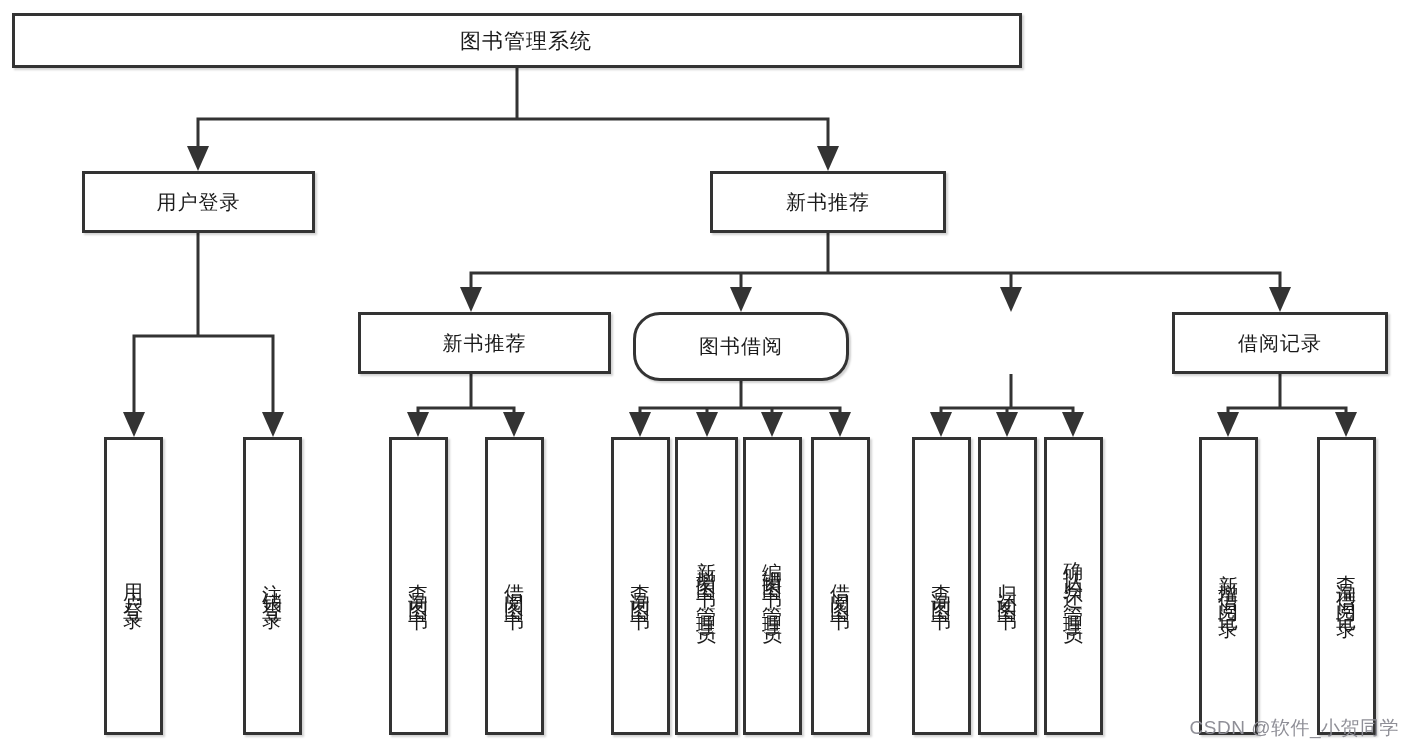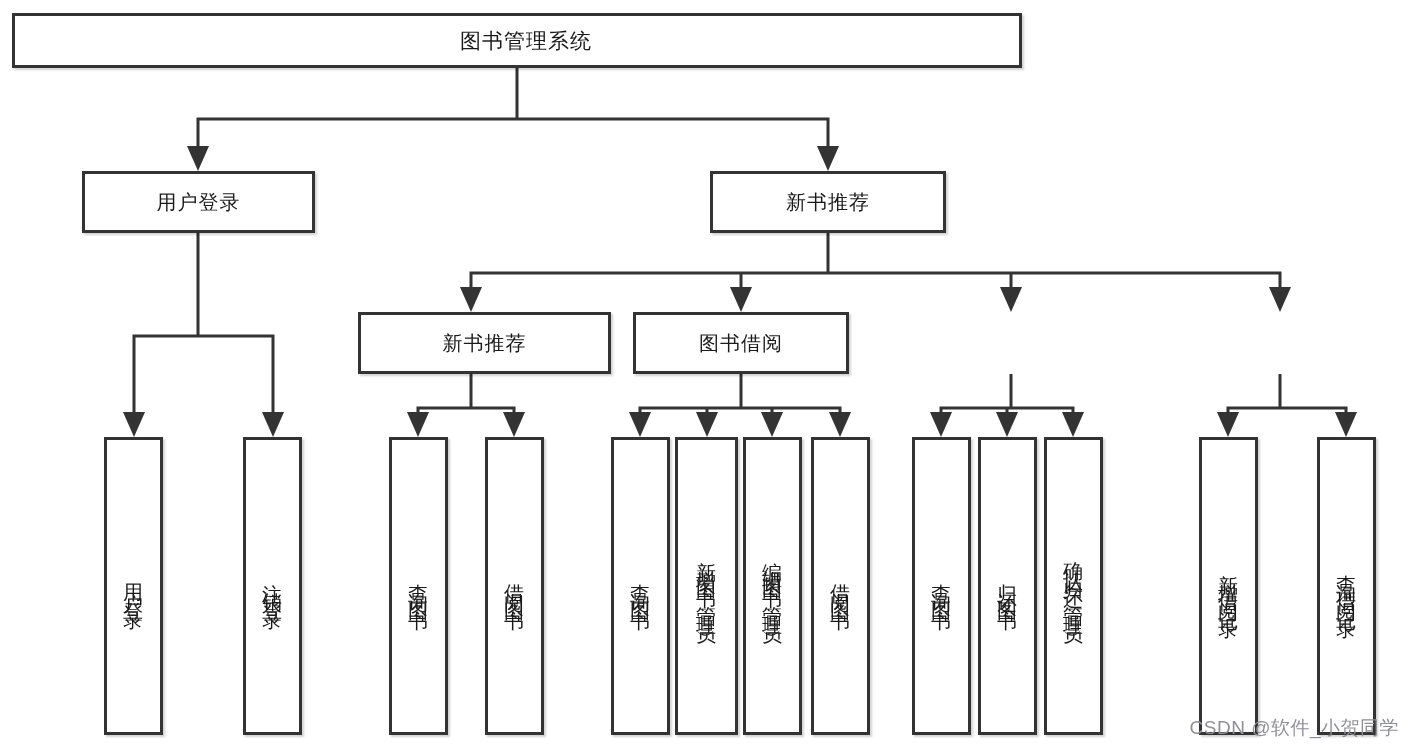--- a/index.html
+++ b/index.html
@@ -30,21 +30,21 @@
     letter-spacing:9px;
     line-height:1;
   }
   
   .n-root{left:12px;top:13px;width:1010px;height:55px;font-size:21px;padding-left:18px;}
   
   .n-login  {left:82px; top:171px;width:233px;height:62px;}
   .n-mgmt   {left:710px;top:171px;width:236px;height:62px;}
   
   .n-newbook{left:358px; top:312px;width:253px;height:62px;}
-  .n-borrow {left:633px; top:312px;width:216px;height:62px;}
+  .n-borrow {left:633px; top:312px;width:216px;height:69px;border-radius:27px;}
   .n-current{left:903px; top:312px;width:216px;height:62px;}
   .n-record {left:1172px;top:312px;width:216px;height:62px;}
   
   .lf{top:437px;height:298px;width:59px;}
   .lf1 {left:104px;}
   .lf2 {left:243px;}
   .lf3 {left:389px;}
   .lf4 {left:485px;}
   .lf5 {left:611px;}
   .lf6 {left:675px;width:63px;}
@@ -109,20 +109,21 @@
     </g>
   </svg>
 
   <div class="box h n-root">图书管理系统</div>
 
   <div class="box h n-login">用户登录</div>
   <div class="box h n-mgmt">新书推荐</div>
 
   <div class="box h n-newbook">新书推荐</div>
   <div class="box h n-borrow">图书借阅</div>
+  <div class="box h n-record">借阅记录</div>
 
   <div class="box leaf lf lf1">用户登录</div>
   <div class="box leaf lf lf2">注销登录</div>
 
   <div class="box leaf lf lf3">查询图书</div>
   <div class="box leaf lf lf4">借阅图书</div>
 
   <div class="box leaf lf lf5">查询图书</div>
   <div class="box leaf lf lf6">新增图书（管理员）</div>
   <div class="box leaf lf lf7">编辑图书（管理员）</div>

